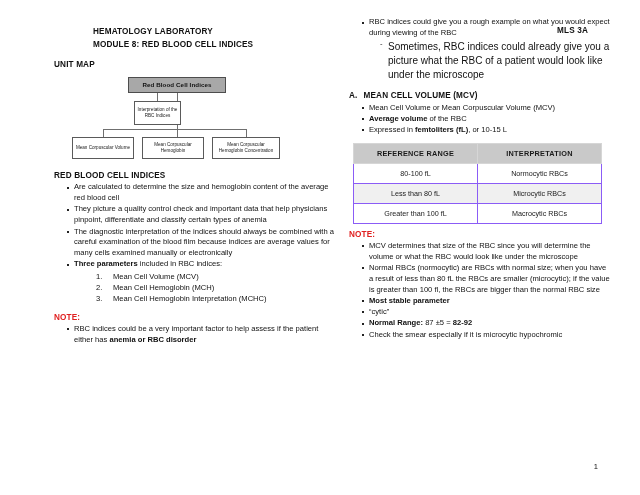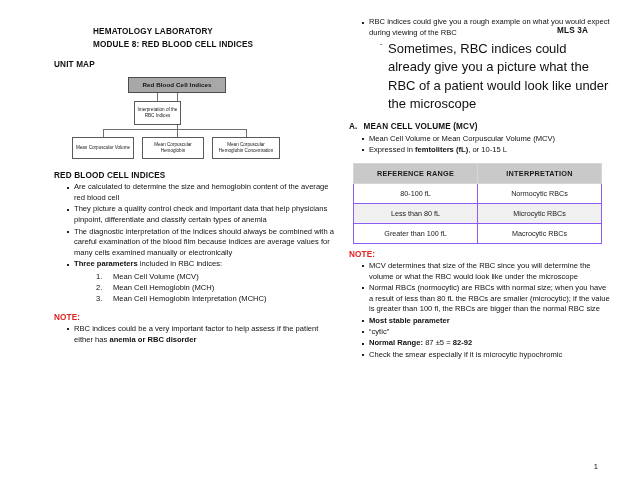--- a/index.html
+++ b/index.html
@@ -164,21 +164,21 @@
   }
 
   
   ul.dlist {
     list-style: none;
     margin: 1px 0 0 0;
     padding: 0 0 0 11px;
   }
   ul.dlist > li {
     position: relative;
-    font-size: 13px;
+    font-size: 10px;
     line-height: 1.42;
     padding-left: 8px;
   }
   ul.dlist > li::before {
     content: "-";
     position: absolute;
     left: 0;
     top: -0.5px;
     font-size: 7.6px;
     color: #222;
@@ -329,20 +329,23 @@
 
       <div class="blk">
         <div class="lettered-head">
           <span class="lh-letter">A.</span>
           <span>MEAN CELL VOLUME (MCV)</span>
         </div>
         <ul class="blist">
           <li>
               <span class="btxt">Mean Cell Volume or Mean Corpuscular Volume (MCV)</span>
             </li>
+          <li>
+            <span class="btxt"><b>Average volume</b><span> of the RBC</span></span>
+          </li>
           <li>
             <span class="btxt"><span>Expressed in </span><b>femtoliters (fL)</b><span>, or 10-15 L</span></span>
           </li>
         </ul>
       </div>
 
       <table class="ref-table">
         <thead>
           <tr>
             <th>REFERENCE RANGE</th>

